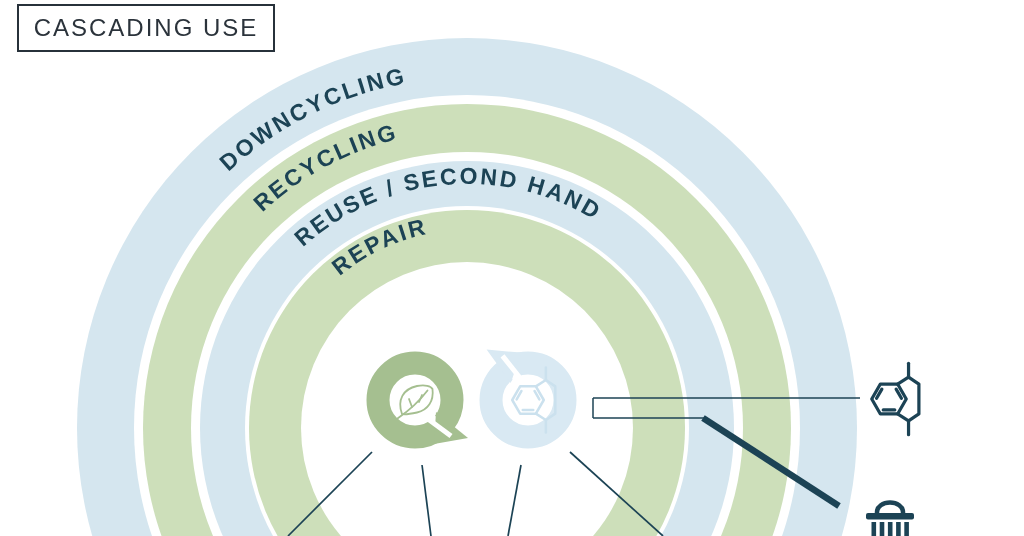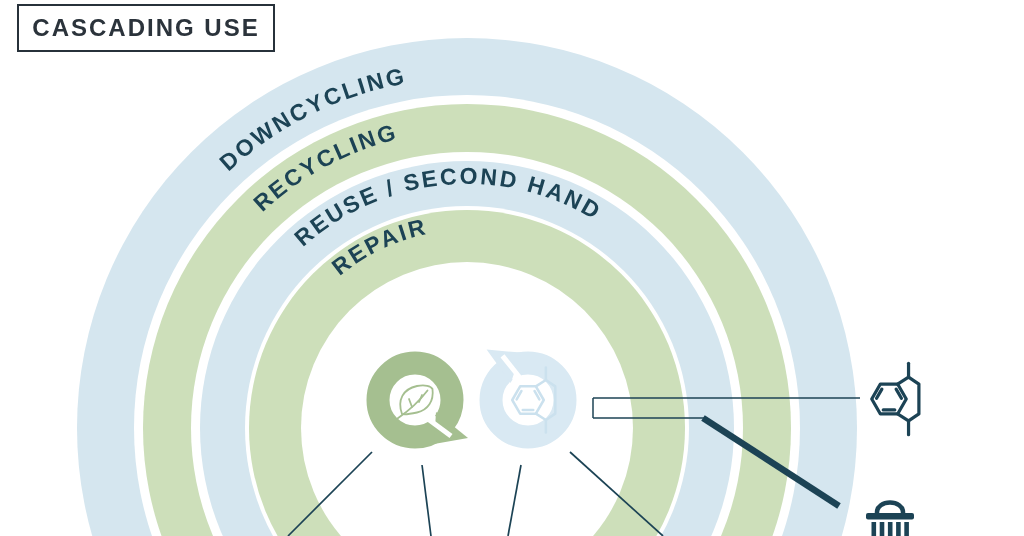--- a/index.html
+++ b/index.html
@@ -20,21 +20,21 @@
   .r4{left:249px;top:210px;width:436px;height:436px;}
   .w4{left:301px;top:262px;width:332px;height:332px;}
   svg.overlay{position:absolute;left:0;top:0;width:1024px;height:536px;}
   .arc-label{
     font-family:"Liberation Sans",sans-serif;
     font-weight:bold;font-size:23px;letter-spacing:2.4px;fill:#1c4355;
   }
   .titlebox{
     position:absolute;left:17px;top:4px;width:254px;height:44px;
     border:2px solid #27313a;background:#fff;display:flex;align-items:center;justify-content:center;
-    font-size:24px;font-weight:bold;letter-spacing:2px;color:#2b333b;
+    font-size:24px;font-weight:normal;letter-spacing:2px;color:#2b333b;
   }
 </style>
 </head>
 <body>
 
 <div class="stage">
 
   <div class="ring blue r1"></div>
   <div class="ring white w1"></div>
   <div class="ring green r2"></div>

